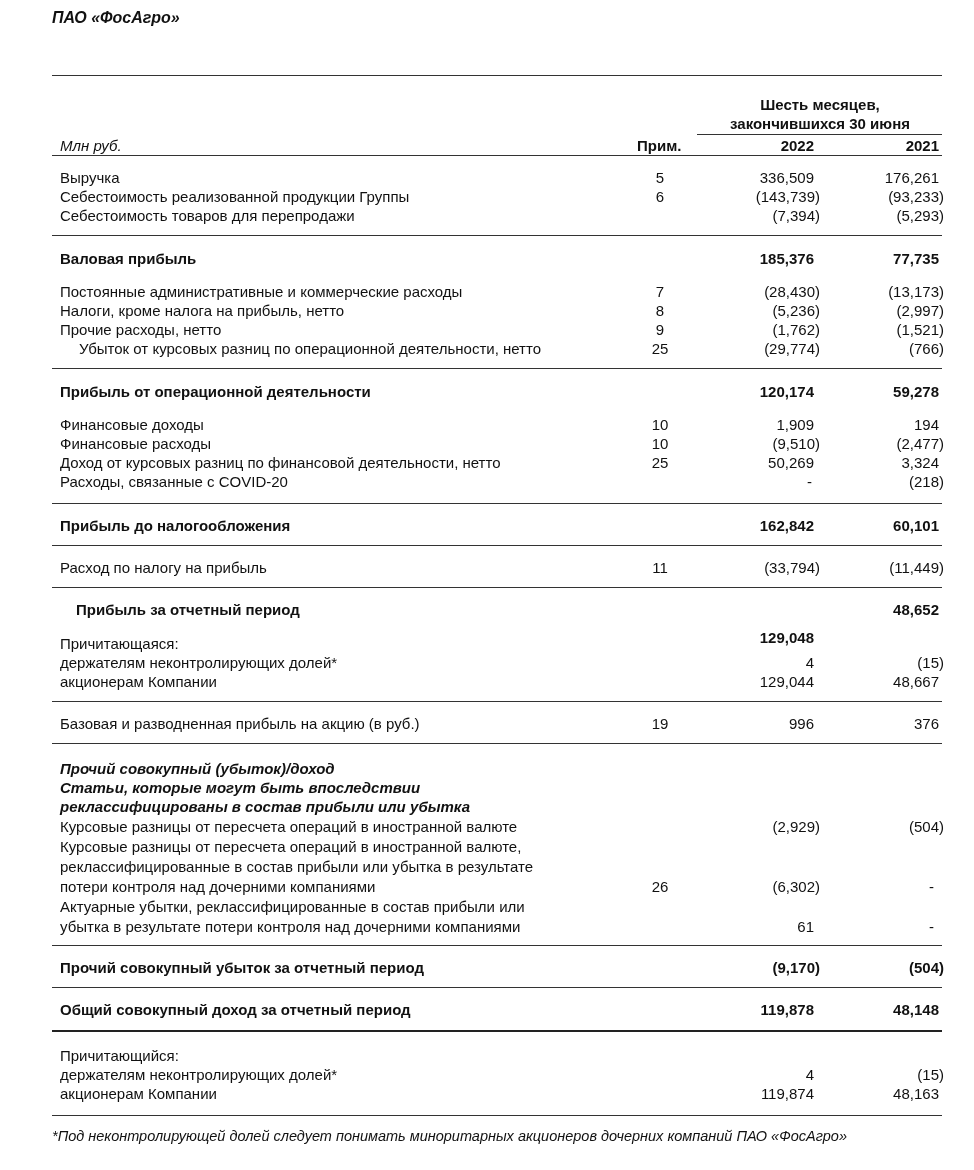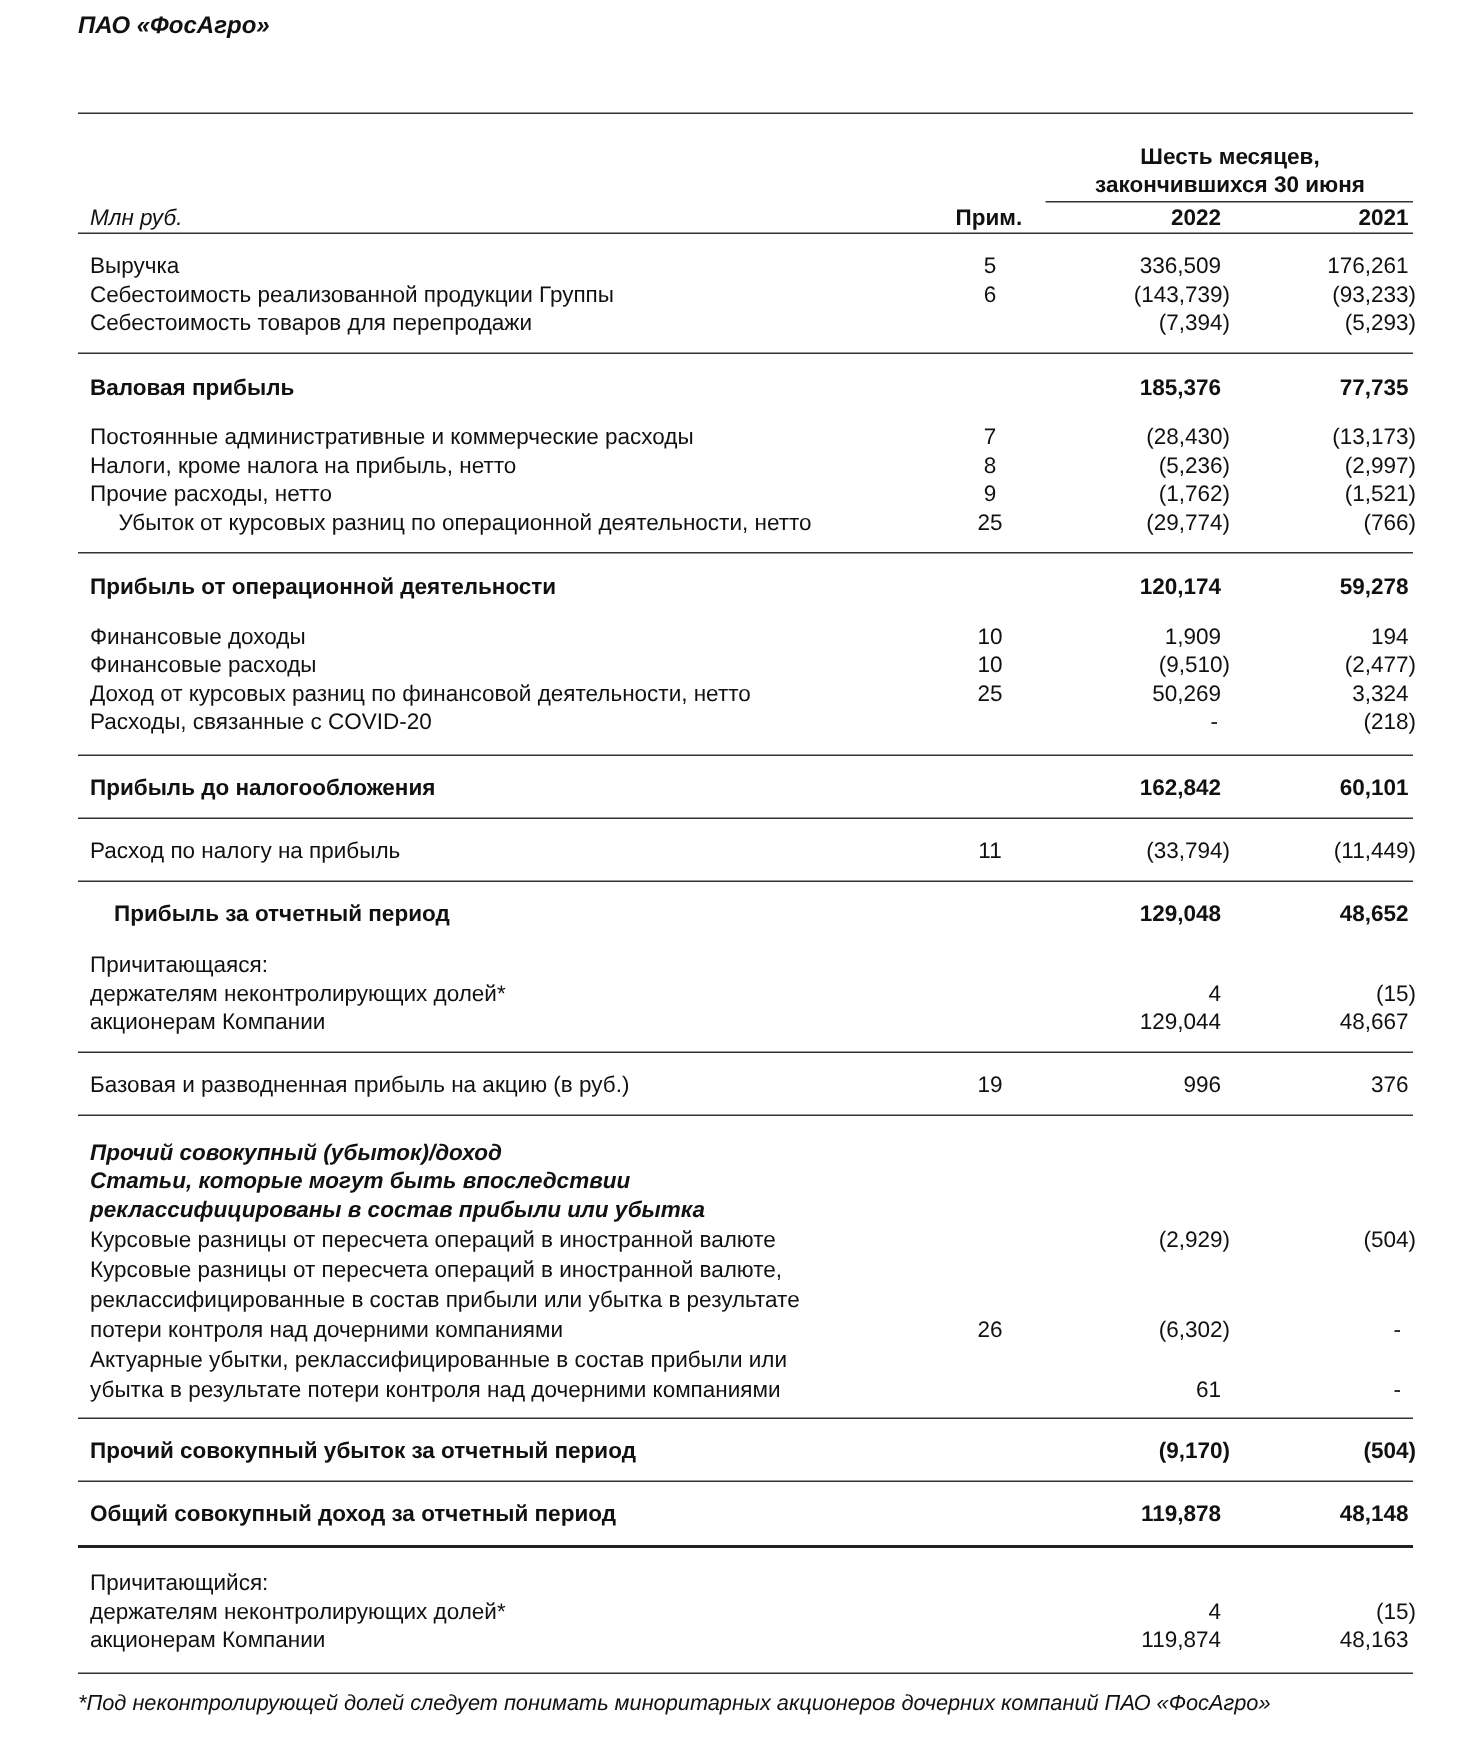--- a/index.html
+++ b/index.html
@@ -107,21 +107,21 @@
 <div class="v21 b" style="top:516px;">60,101</div>
 <div class="hrule" style="left:52px; top:545px; width:890px;"></div>
 
 <div class="txt" style="left:60px; top:558px;">Расход по налогу на прибыль</div>
 <div class="note" style="top:558px;">11</div>
 <div class="v22" style="top:558px; right:154px;">(33,794)</div>
 <div class="v21" style="top:558px; right:30px;">(11,449)</div>
 <div class="hrule" style="left:52px; top:587px; width:890px;"></div>
 
 <div class="txt b" style="left:44px; top:600px;margin-left:32px;">Прибыль за отчетный период</div>
-<div class="v22 b" style="top:600px;text-align:right;">129,048</div>
+<div class="v22 b" style="top:628px;text-align:right;">129,048</div>
 <div class="v21 b" style="top:600px;">48,652</div>
 
 <div class="txt" style="left:60px; top:634px;">Причитающаяся:</div>
 <div class="txt" style="left:60px; top:653px;">держателям неконтролирующих долей*</div>
 <div class="v22" style="top:653px;">4</div>
 <div class="v21" style="top:653px; right:30px;">(15)</div>
 <div class="txt" style="left:60px; top:672px;">акционерам Компании</div>
 <div class="v22" style="top:672px;">129,044</div>
 <div class="v21" style="top:672px;">48,667</div>
 <div class="hrule" style="left:52px; top:701px; width:890px;"></div>

